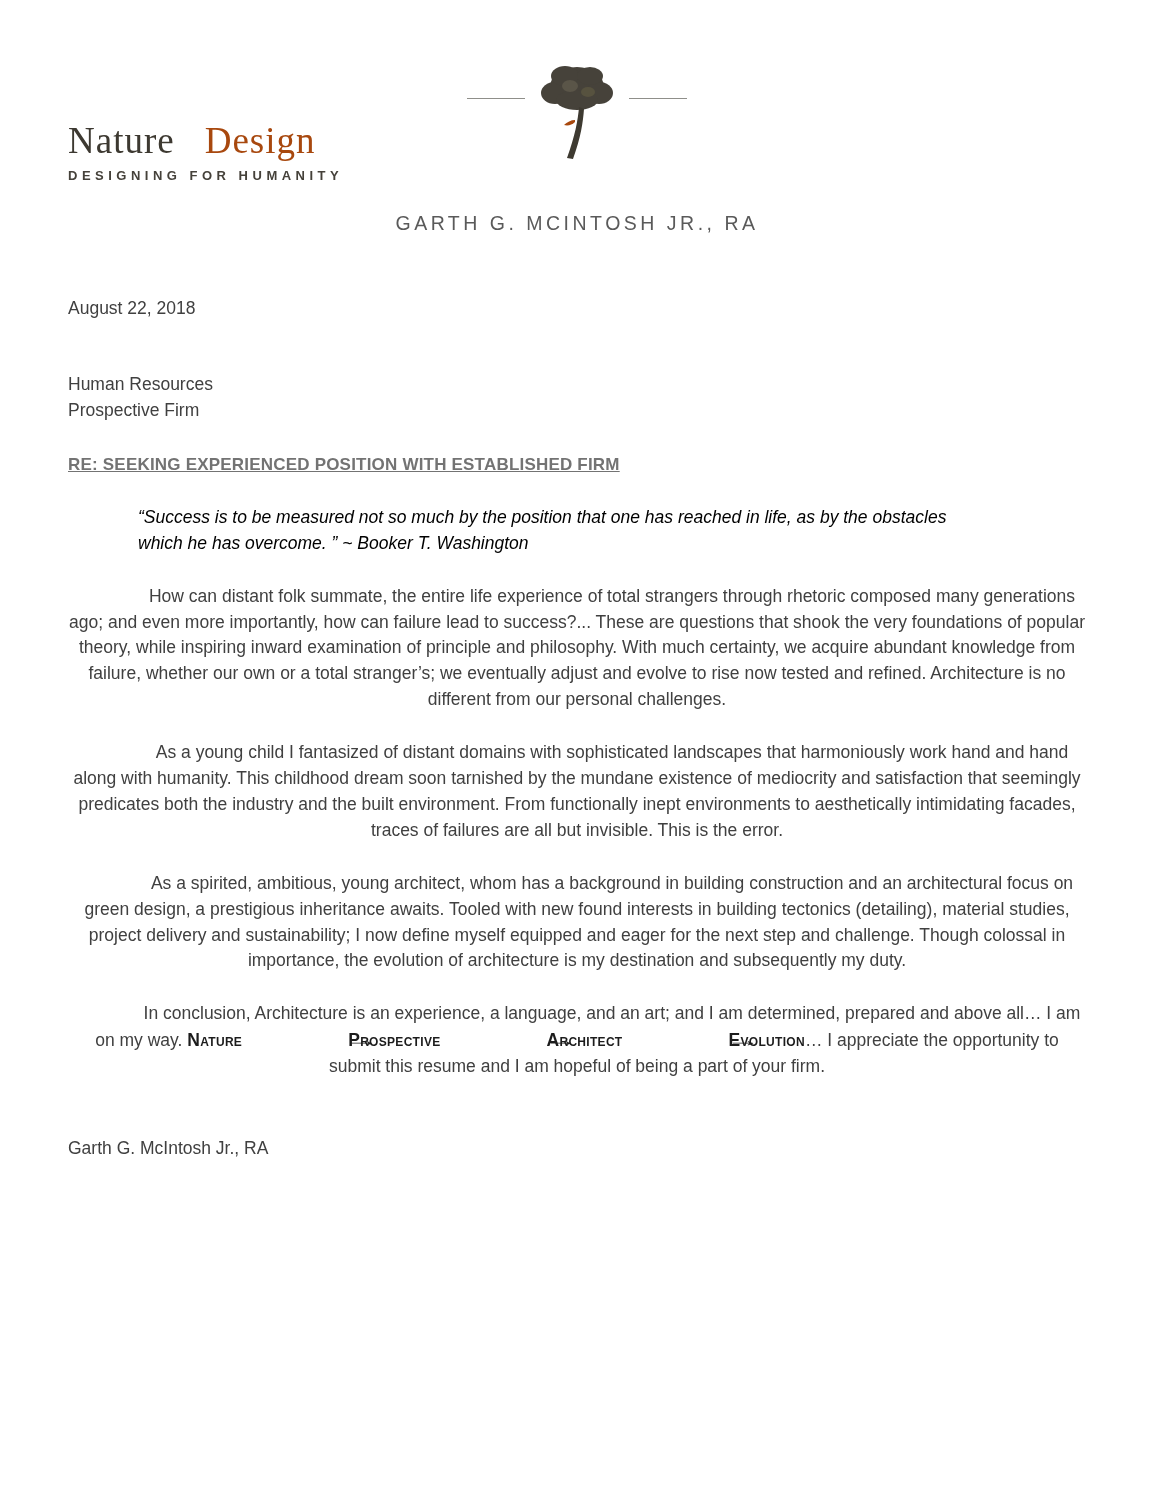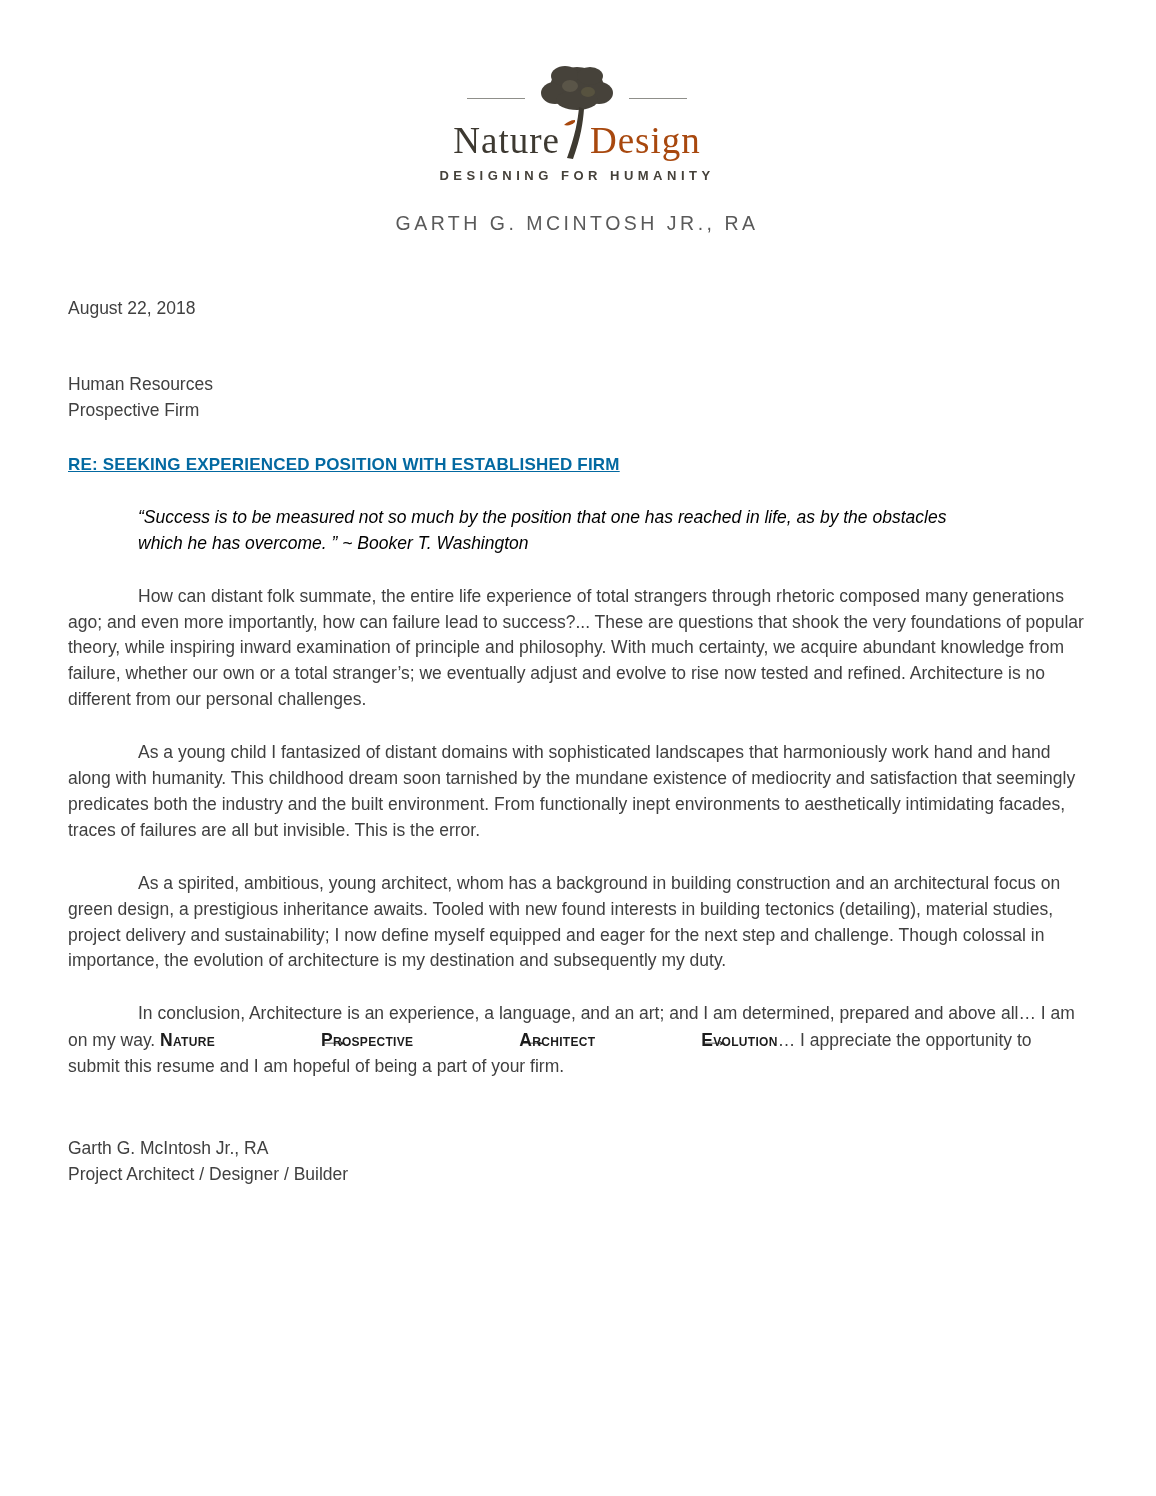--- a/index.html
+++ b/index.html
@@ -11,21 +11,21 @@
     background: #ffffff;
     font-family: "Liberation Sans", sans-serif;
     color: #404040;
     font-size: 17.5px;
     line-height: 1.48;
     padding: 64px 70px 80px 68px;
     position: relative;
   }
 
   
-  .logo { text-align: center; position: relative; }
+  .logo { position: relative; }
   .logo-top {
     display: flex;
     align-items: center;
     justify-content: center;
     height: 56px;
   }
   .rule {
     display: inline-block;
     width: 58px;
     height: 0;
@@ -72,33 +72,33 @@
   }
 
   
   .date-line { margin-top: 58px; }
   .recipient { margin-top: 50px; }
   .subject {
     margin-top: 28px;
     font-weight: bold;
     text-decoration: underline;
     font-size: 17px;
-    color: #0369a1;
+    color: #737373;
     letter-spacing: 0.2px;
   }
   .salutation { margin-top: 50px; }
   .quote {
     margin: 28px 92px 0 70px;
     font-style: italic;
     color: #000000;
   }
   .body-par {
     margin: 27px 0 0 0;
     text-indent: 70px;
-    text-align: left;
+    text-align: center;
   }
   .seq-word {
     font-variant: small-caps;
     font-weight: 700;
     color: #1c1c1c;
     letter-spacing: 0.3px;
   }
   .seq-arrow {
     display: inline-block;
     font-weight: 700;
@@ -161,16 +161,15 @@
   <p class="body-par">How can distant folk summate, the entire life experience of total strangers through rhetoric composed many generations ago; and even more importantly, how can failure lead to success?...  These are questions that shook the very foundations of popular theory, while inspiring inward examination of principle and philosophy.  With much certainty, we acquire abundant knowledge from failure, whether our own or a total stranger’s; we eventually adjust and evolve to rise now tested and refined.  Architecture is no different from our personal challenges.</p>
   <p class="body-par">As a young child I fantasized of distant domains with sophisticated landscapes that harmoniously work hand and hand along with humanity.  This childhood dream soon tarnished by the mundane existence of mediocrity and satisfaction that seemingly predicates both the industry and the built environment.  From functionally inept environments to aesthetically intimidating facades, traces of failures are all but invisible.  This is the error.</p>
   <p class="body-par">As a spirited, ambitious, young architect, whom has a background in building construction and an architectural focus on green design, a prestigious inheritance awaits.  Tooled with new found interests in building tectonics (detailing), material studies, project delivery and sustainability; I now define myself equipped and eager for the next step and challenge.  Though colossal in importance, the evolution of architecture is my destination and subsequently my duty.</p>
 
   <p class="body-par"><span>In conclusion, Architecture is an experience, a language, and an art; and I am determined, prepared and above all…   I am on my way.</span>
     <span class="seq-word">Nature</span><span class="seq-arrow">→</span><span class="seq-word">Prospective</span><span class="seq-arrow">→</span><span class="seq-word">Architect</span><span class="seq-arrow">→</span><span class="seq-word">Evolution</span><span>…  I appreciate the opportunity to submit this resume and I am hopeful of being a part of your firm.</span></p>
 
 
   <div class="signature">
     <div>Garth G. McIntosh Jr., RA</div>
-    <div>Project Architect / Designer / Builder</div>
   </div>
 
 </div>
 
 </body></html>

